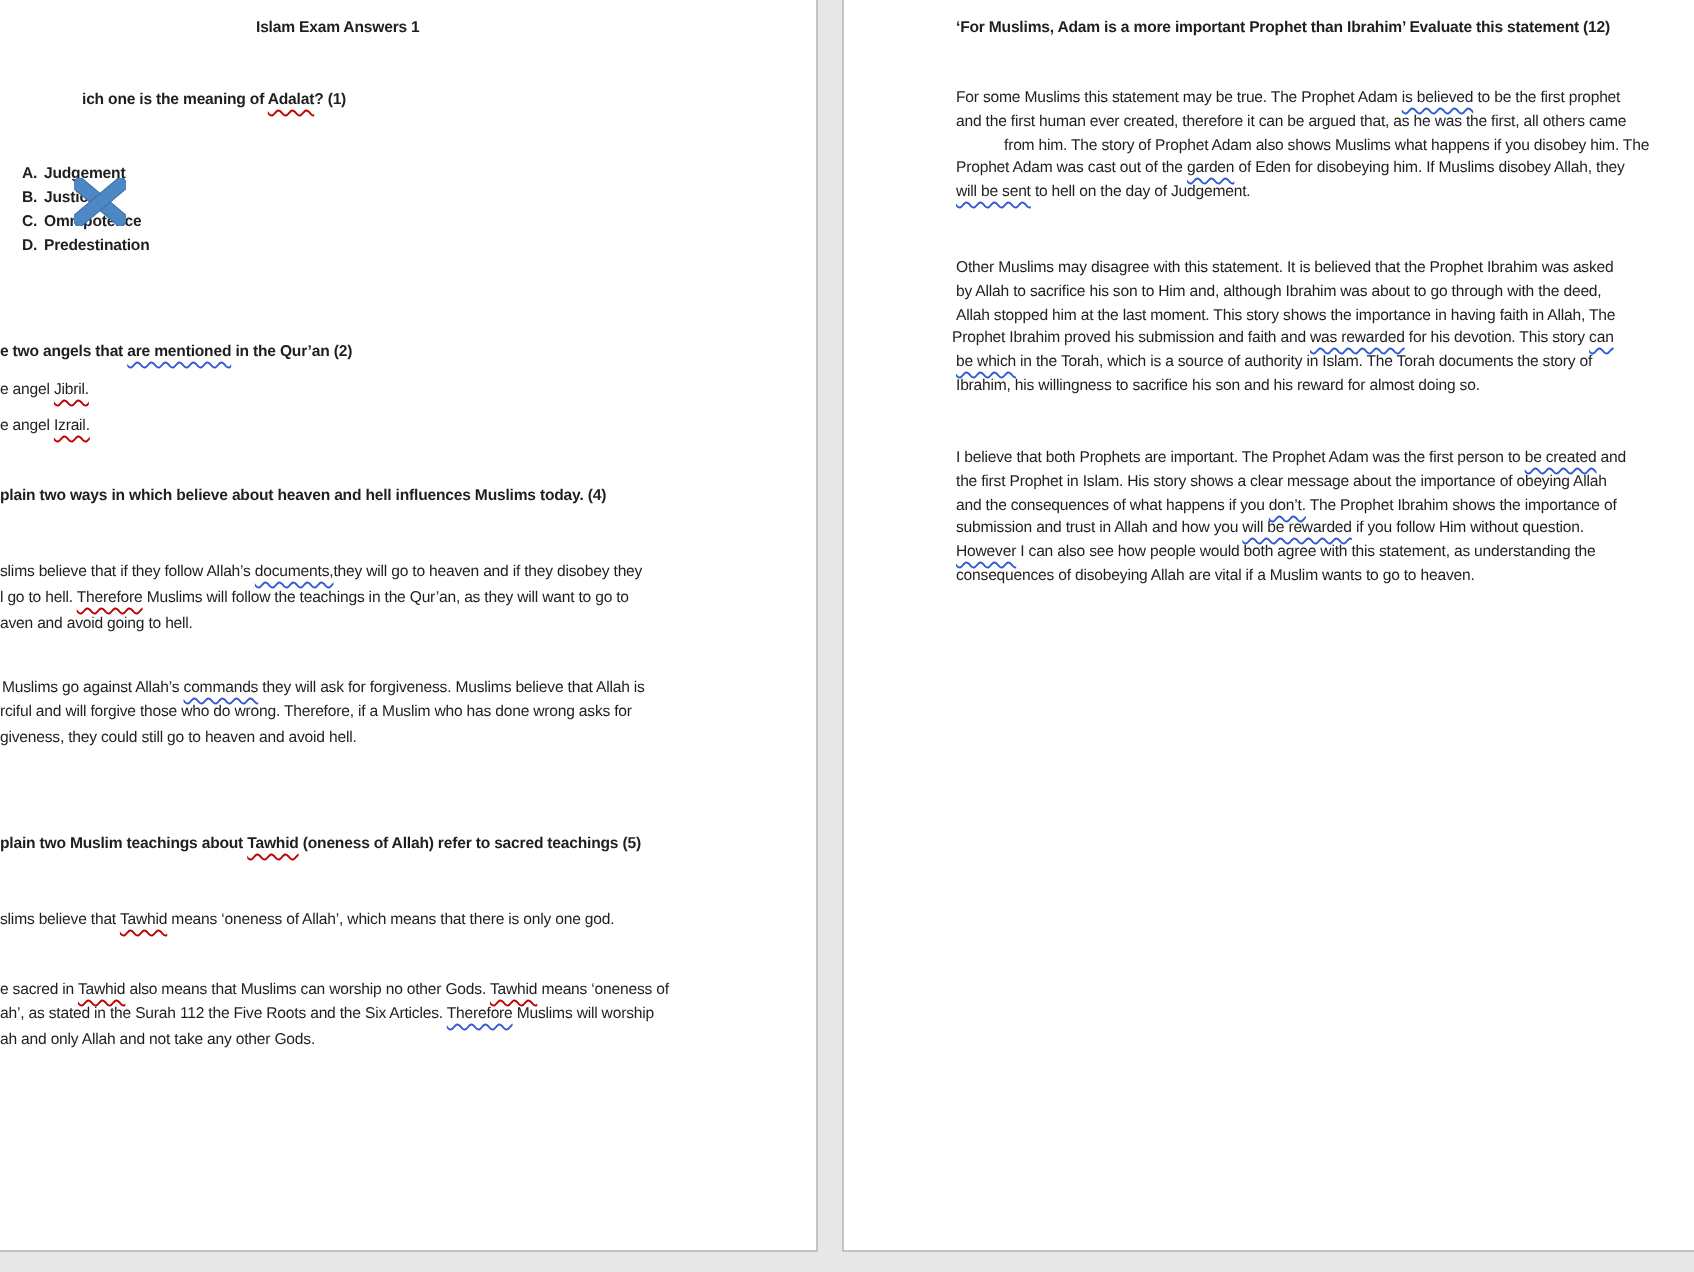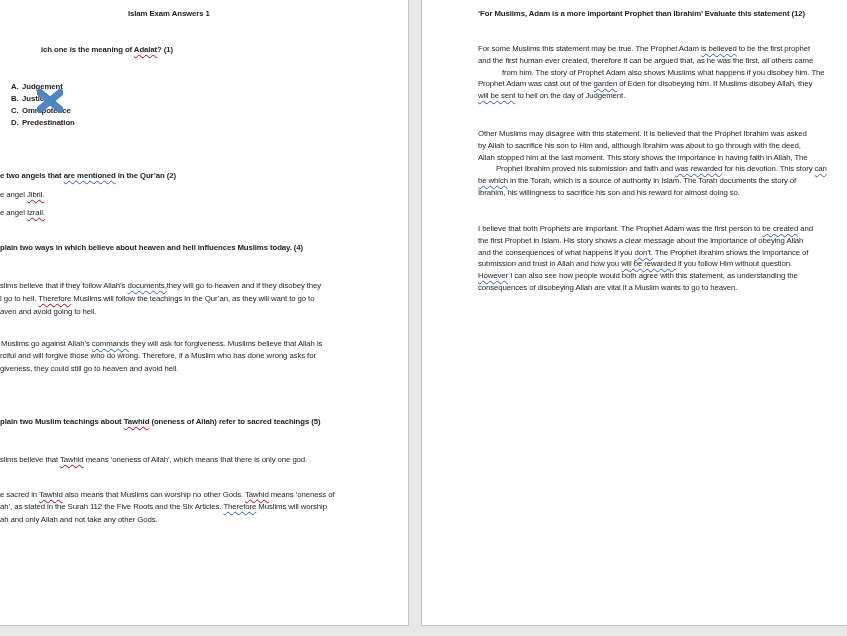--- a/index.html
+++ b/index.html
@@ -78,21 +78,21 @@
     <div class="tline" style="left: 0px; top: 515px;"><span>ah and only Allah and not take any other Gods.</span></div>
     <div class="tline bold" style="left: 478px; top: 9px;"><span>‘For Muslims, Adam is a more important Prophet than Ibrahim’ Evaluate this statement (12)</span></div>
     <div class="tline" style="left: 478px; top: 44px;"><span>For some Muslims this statement may be true. The Prophet Adam </span><span class="sq-blue">is believed</span><span> to be the first prophet</span></div>
     <div class="tline" style="left: 478px; top: 56px;"><span>and the first human ever created, therefore it can be argued that, as he was the first, all others came</span></div>
     <div class="tline" style="left: 466px; top: 68px; margin-left: 36px;"><span>from him. The story of Prophet Adam also shows Muslims what happens if you disobey him. The</span></div>
     <div class="tline" style="left: 478px; top: 79px;"><span>Prophet Adam was cast out of the </span><span class="sq-blue">garden</span><span> of Eden for disobeying him. If Muslims disobey Allah, they</span></div>
     <div class="tline" style="left: 478px; top: 91px;"><span class="sq-blue">will be sent</span><span> to hell on the day of Judgement.</span></div>
     <div class="tline" style="left: 478px; top: 129px;"><span>Other Muslims may disagree with this statement. It is believed that the Prophet Ibrahim was asked</span></div>
     <div class="tline" style="left: 478px; top: 141px;"><span>by Allah to sacrifice his son to Him and, although Ibrahim was about to go through with the deed,</span></div>
     <div class="tline" style="left: 478px; top: 153px;"><span>Allah stopped him at the last moment. This story shows the importance in having faith in Allah, The</span></div>
-    <div class="tline" style="left: 496px; top: 164px;"><span>Prophet Ibrahim proved his submission and faith and </span><span class="sq-blue">was rewarded</span><span> for his devotion. This story </span><span class="sq-blue">can</span></div>
+    <div class="tline" style="left: 476px; top: 164px;"><span>Prophet Ibrahim proved his submission and faith and </span><span class="sq-blue">was rewarded</span><span> for his devotion. This story </span><span class="sq-blue">can</span></div>
     <div class="tline" style="left: 478px; top: 176px;"><span class="sq-blue">be which</span><span> in the Torah, which is a source of authority in Islam. The Torah documents the story of</span></div>
     <div class="tline" style="left: 478px; top: 188px;"><span>Ibrahim, his willingness to sacrifice his son and his reward for almost doing so.</span></div>
     <div class="tline" style="left: 478px; top: 224px;"><span>I believe that both Prophets are important. The Prophet Adam was the first person to </span><span class="sq-blue">be created</span><span> and</span></div>
     <div class="tline" style="left: 478px; top: 236px;"><span>the first Prophet in Islam. His story shows a clear message about the importance of obeying Allah</span></div>
     <div class="tline" style="left: 478px; top: 248px;"><span>and the consequences of what happens if you </span><span class="sq-blue">don’t.</span><span> The Prophet Ibrahim shows the importance of</span></div>
     <div class="tline" style="left: 478px; top: 259px;"><span>submission and trust in Allah and how you </span><span class="sq-blue">will be rewarded</span><span> if you follow Him without question.</span></div>
     <div class="tline" style="left: 478px; top: 271px;"><span class="sq-blue">However</span><span> I can also see how people would both agree with this statement, as understanding the</span></div>
     <div class="tline" style="left: 478px; top: 283px;"><span>consequences of disobeying Allah are vital if a Muslim wants to go to heaven.</span></div>
   </div>
 

